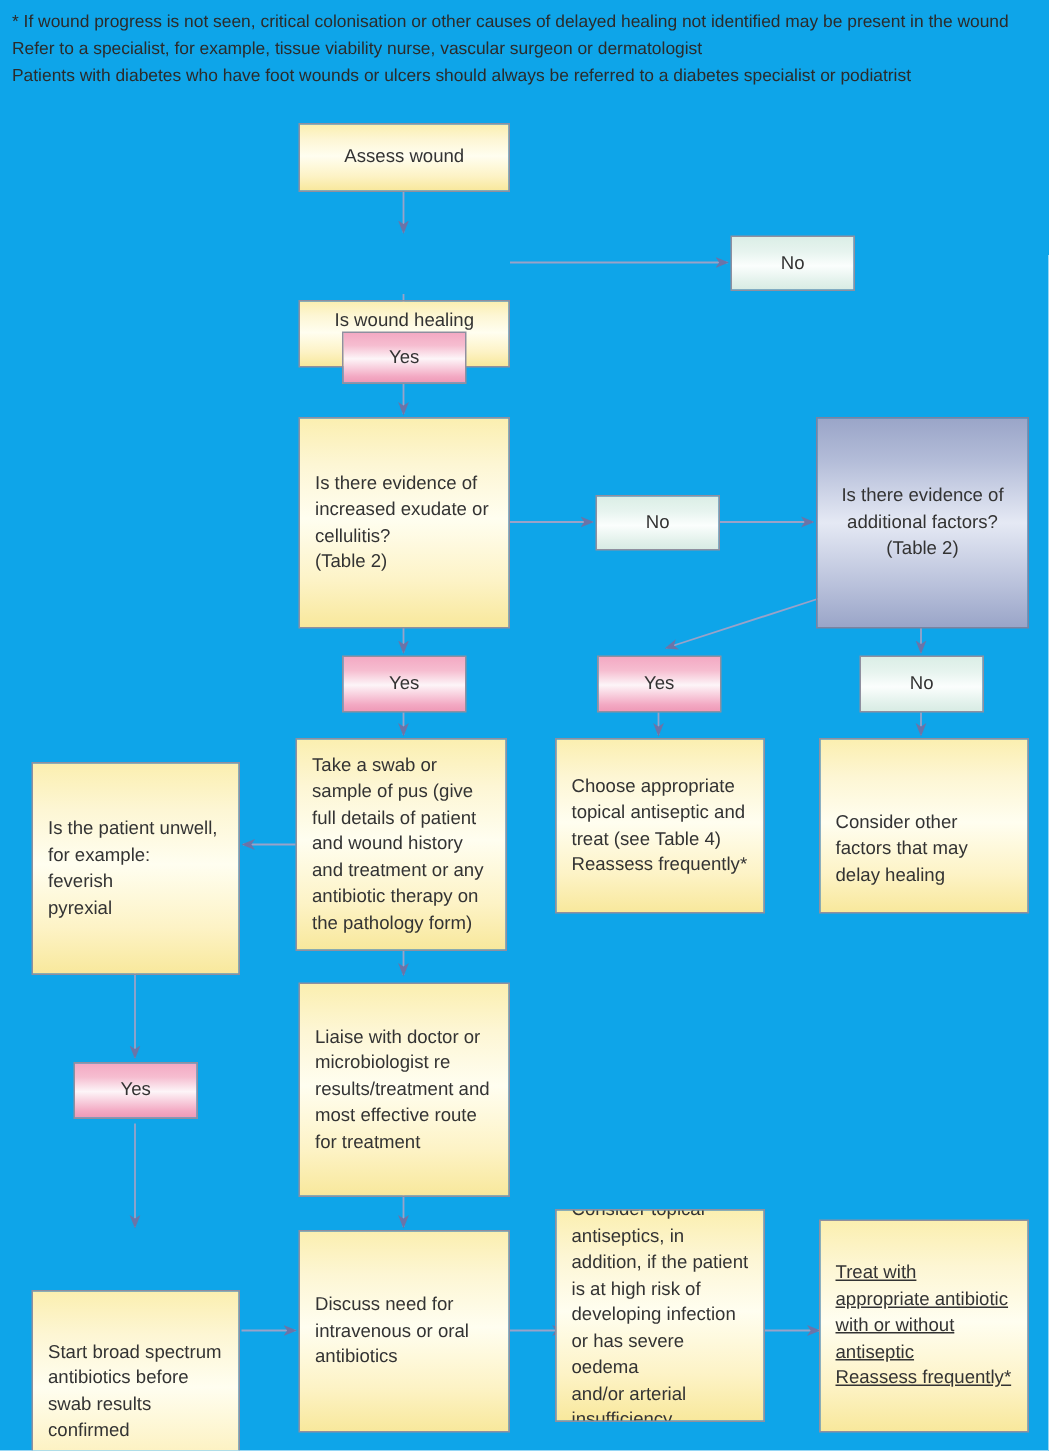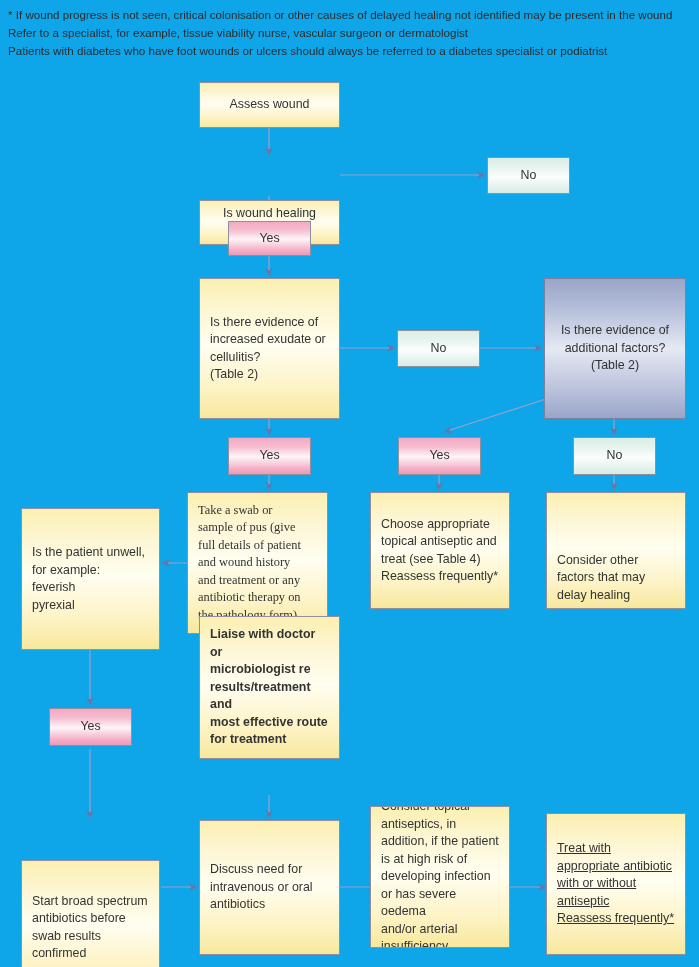--- a/index.html
+++ b/index.html
@@ -64,21 +64,21 @@
     border-color: #8f8f9f;
   }
   
   .blue {
     background: linear-gradient(to bottom,
         #9aa5c8 0%, #b3bcd8 20%, #e5e9f4 50%, #b9c1db 80%, #9aa5c8 100%);
     border-color: #7b82a0;
   }
   .center { text-align: center; justify-content: center; }
   .left   { text-align: left; }
-  .pad    { padding: 4px 10px; }
+  .pad    { padding: 16px 10px; }
 
   
   #wires {
     position: absolute;
     left: 0; top: 0;
     width: 699px; height: 967px;
     pointer-events: none;
   }
 </style>
 </head>
@@ -188,21 +188,21 @@
     <span class="txt">No</span>
   </div>
 
   <div class="node yellow left pad" style="left:21px;top:492px;width:139px;height:142px;margin-top:16px;">
     <span class="txt">Is the patient unwell,
 for example:
 feverish
 pyrexial</span>
   </div>
 
-  <div class="node yellow left pad" style="left:187px;top:492px;width:141px;height:142px;font-family:Liberation Serif, serif;">
+  <div class="node yellow left pad" style="left:197px;top:492px;width:141px;height:142px;">
     <span class="txt">Take a swab or
 sample of pus (give
 full details of patient
 and wound history
 and treatment or any
 antibiotic therapy on
 the pathology form)</span>
   </div>
 
   <div class="node yellow left pad" style="left:370px;top:492px;width:140px;height:117px;">
@@ -211,21 +211,21 @@
 treat (see Table 4)
 Reassess frequently*</span>
   </div>
 
   <div class="node yellow left pad" style="left:546px;top:492px;width:140px;height:117px;align-items:flex-end;">
     <span class="txt">Consider other
 factors that may
 delay healing</span>
   </div>
 
-  <div class="node yellow left pad" style="left:199px;top:616px;width:141px;height:143px;font-weight:bold;">
+  <div class="node yellow left pad" style="left:199px;top:655px;width:141px;height:143px;">
     <span class="txt">Liaise with doctor or
 microbiologist re
 results/treatment and
 most effective route
 for treatment</span>
   </div>
 
   <div class="node pink center pad" style="left:49px;top:708px;width:83px;height:38px;">
     <span class="txt">Yes</span>
   </div>

